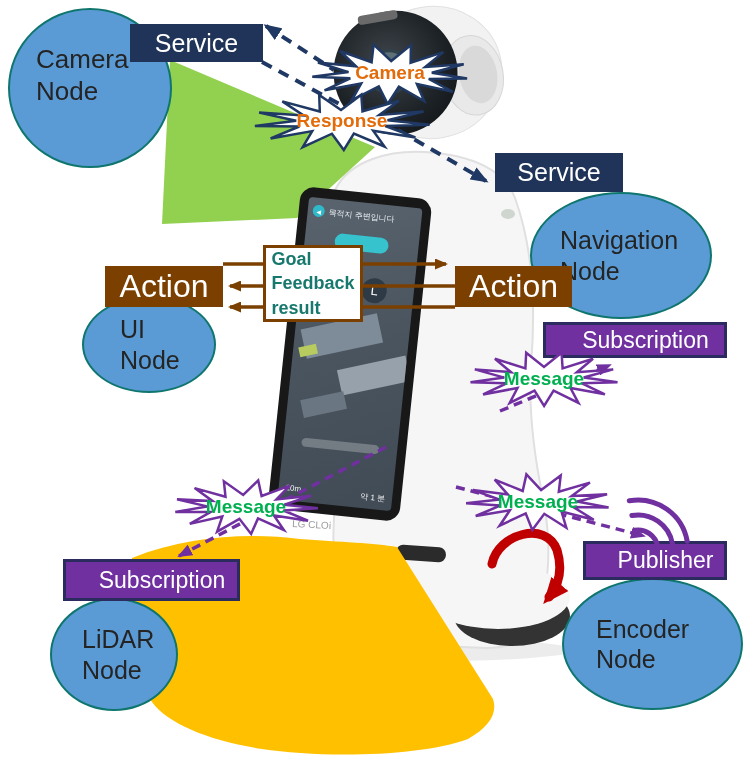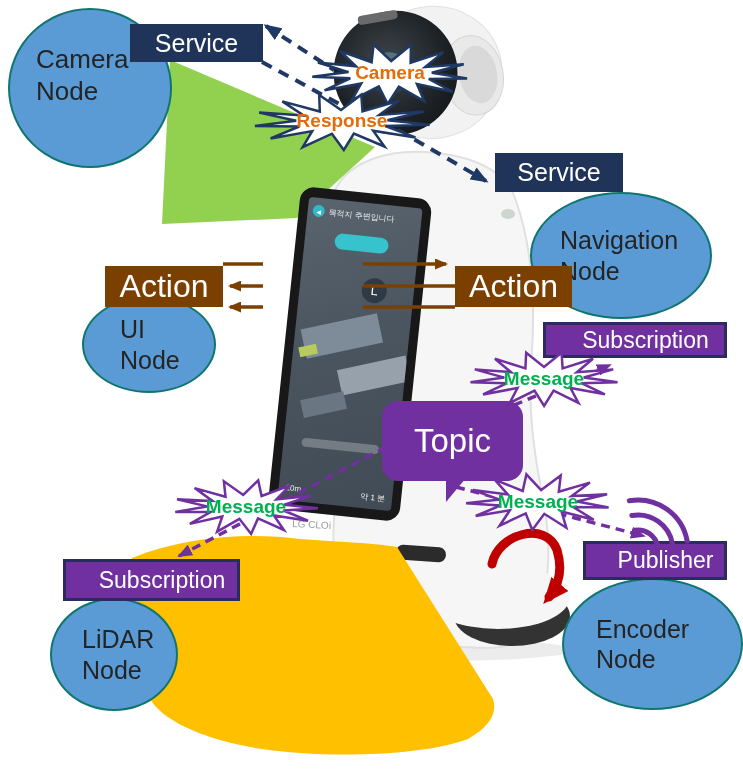--- a/index.html
+++ b/index.html
@@ -179,24 +179,26 @@
 
     <path class="dashPurple" d="M500,411 L610,365" marker-end="url(#mPurple)"></path>
     <path class="dashPurple" d="M386,447 L179,556" marker-end="url(#mPurple)"></path>
     <path class="dashPurple" d="M456,487 L644,536" marker-end="url(#mPurple)"></path>
   </svg>
 
   <div class="box service" style="left:130px;top:24px;width:133px;height:38px;">Service</div>
   <div class="box service" style="left:495px;top:153px;width:128px;height:39px;">Service</div>
   <div class="box action" style="left:105px;top:266px;width:118px;height:41px;">Action</div>
   <div class="box action" style="left:455px;top:266px;width:117px;height:41px;">Action</div>
+  <div class="box goalbox" style="left:263px;top:245px;width:100px;height:77px;">Goal
+Feedback
+result</div>
   <div class="box pubsub" style="left:543px;top:322px;width:184px;height:36px;">Subscription</div>
   <div class="box pubsub" style="left:63px;top:559px;width:177px;height:42px;">Subscription</div>
   <div class="box pubsub" style="left:583px;top:541px;width:144px;height:39px;">Publisher</div>
-  <div class="box topic" style="left:382px;top:401px;width:141px;height:80px;">Topic</div>
 
   <svg id="svg-front" class="layer">
     <defs>
       <marker id="mRed2" markerUnits="userSpaceOnUse" markerWidth="26" markerHeight="22" refX="17" refY="11" orient="auto">
         <path d="M0,0 L26,11 L0,22 Z" fill="#C00000"></path>
         </marker>
     </defs>
     <path class="redarrow" d="M492,564 C498,534 546,520 557,550 C563,570 559,585 549,597" marker-end="url(#mRed2)"></path>
     <g>
       <path class="wifi" d="M634.5,530.3 A20,20 0 0 1 657.7,546.5"></path>

